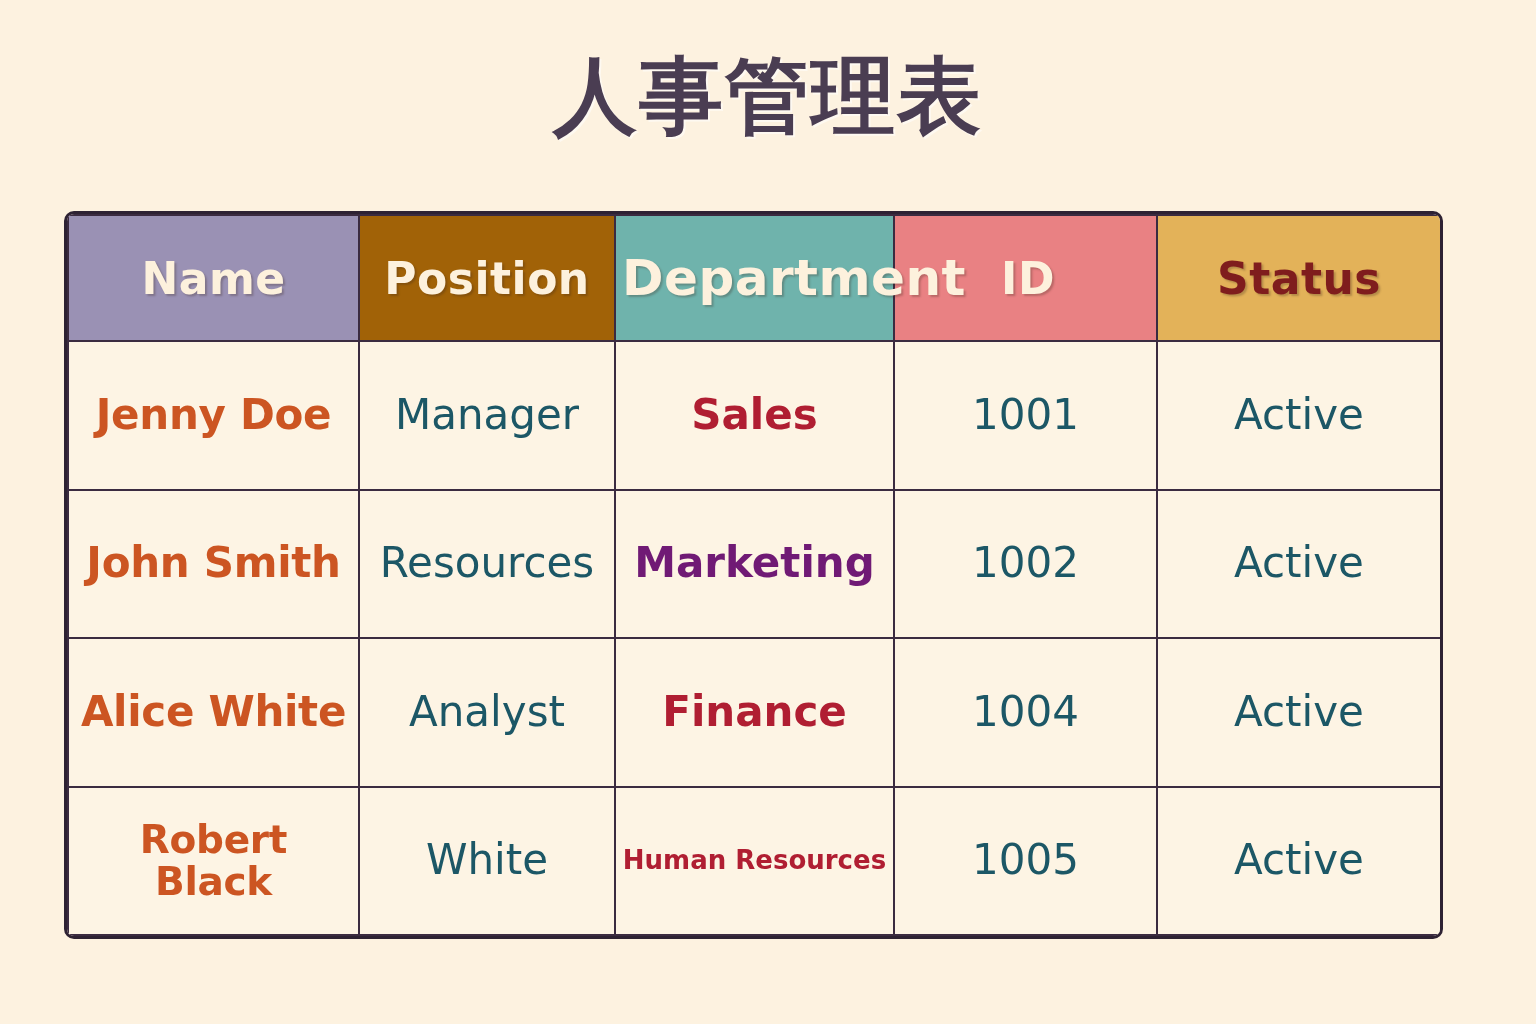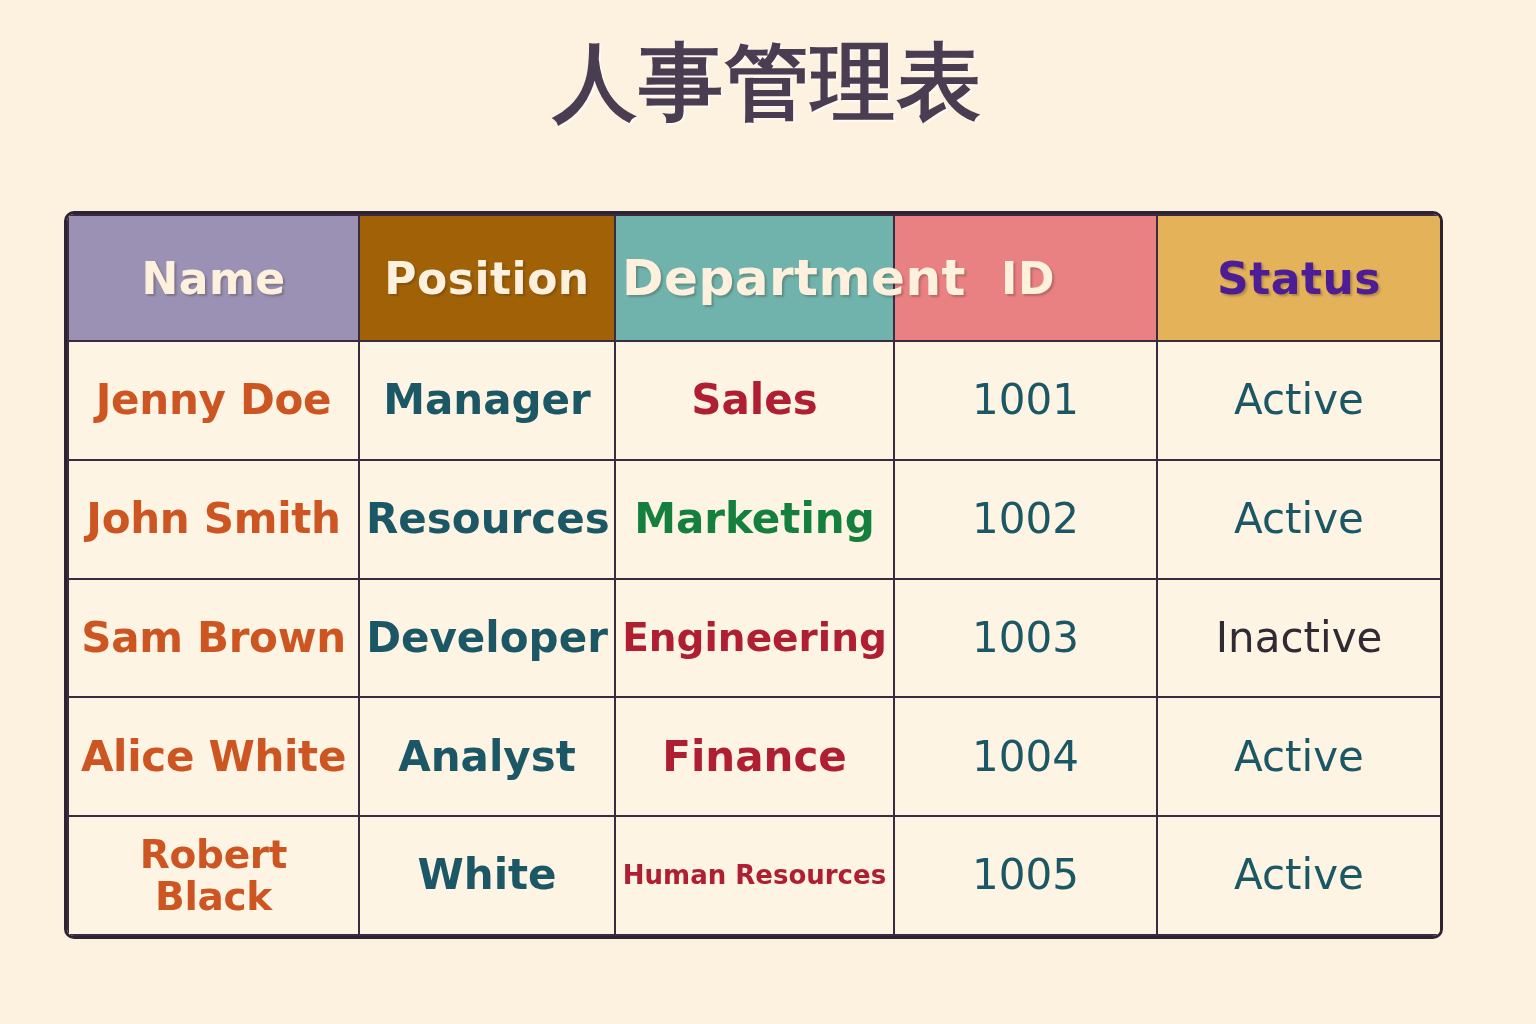--- a/index.html
+++ b/index.html
@@ -15,21 +15,21 @@
     overflow: hidden;
   }
   .page {
     position: relative;
     width: 1536px;
     height: 1024px;
     box-sizing: border-box;
   }
   .page-title {
     position: absolute;
-    top: 40px;
+    top: 54px;
     left: 0;
     width: 1536px;
     text-align: center;
     font-family: "DejaVu Sans", "Liberation Sans", sans-serif;
     font-size: 84px;
     font-weight: bold;
     letter-spacing: 2px;
     color: #4a3d52;
     text-shadow: 2px 2px 0 rgba(255,255,255,0.55);
     line-height: 1;
@@ -86,21 +86,21 @@
     font-size: 42px;
     line-height: 1.06;
   }
   td.d-name {
     color: #cc5522;
     font-weight: bold;
     letter-spacing: -0.3px;
   }
   td.d-position {
     color: #1c5766;
-    font-weight: bold;
+    font-weight: normal;
   }
   td.d-dept {
     color: #b01e32;
     font-weight: bold;
   }
   td.d-id {
     color: #1c5766;
     font-weight: normal;
   }
   td.d-status {
@@ -126,44 +126,37 @@
         <col class="c-dept">
         <col class="c-id">
         <col class="c-status">
       </colgroup>
       <thead>
         <tr class="head-row">
           <th class="h-name" style="background: rgb(154, 145, 180); color: rgb(253, 241, 221);">Name</th>
           <th class="h-position" style="background: #a16207; color: rgb(253, 241, 221);">Position</th>
           <th class="h-dept" style="background: rgb(111, 179, 172); color: rgb(253, 241, 221); font-size: 50px;">Department</th>
           <th class="h-id" style="background: rgb(233, 129, 131); color: rgb(253, 241, 221); padding-left: 11px;">ID</th>
-          <th class="h-status" style="background: rgb(227, 178, 89); color: #4c1d95;">Status</th>
+          <th class="h-status" style="background: rgb(227, 178, 89); color: #7f1d1d;">Status</th>
         </tr>
       </thead>
       <tbody>
         <tr class="data-row">
           <td class="d-name" style="color: rgb(204, 85, 34);">Jenny Doe</td>
           <td class="d-position" style="color: rgb(28, 87, 102);">Manager</td>
           <td class="d-dept" style="color: rgb(176, 30, 50);">Sales</td>
           <td class="d-id" style="color: rgb(28, 87, 102);">1001</td>
           <td class="d-status" style="color: rgb(28, 87, 102);">Active</td>
         </tr>
         <tr class="data-row">
           <td class="d-name" style="color: rgb(204, 85, 34);">John Smith</td>
           <td class="d-position" style="color: rgb(28, 87, 102);">Resources</td>
-          <td class="d-dept" style="color: #15803d; margin-top: 19px;">Marketing</td>
+          <td class="d-dept" style="color: #701a75; margin-top: 19px;">Marketing</td>
           <td class="d-id" style="color: rgb(28, 87, 102);">1002</td>
           <td class="d-status" style="color: rgb(28, 87, 102);">Active</td>
-        </tr>
-        <tr class="data-row">
-          <td class="d-name" style="color: rgb(204, 85, 34);">Sam Brown</td>
-          <td class="d-position" style="color: rgb(28, 87, 102);">Developer</td>
-          <td class="d-dept" style="color: rgb(176, 30, 50); font-size: 39px;">Engineering</td>
-          <td class="d-id" style="color: rgb(28, 87, 102);">1003</td>
-          <td class="d-status inactive" style="color: rgb(47, 42, 51);">Inactive</td>
         </tr>
         <tr class="data-row">
           <td class="d-name" style="color: rgb(204, 85, 34);">Alice White</td>
           <td class="d-position" style="color: rgb(28, 87, 102);">Analyst</td>
           <td class="d-dept" style="color: rgb(176, 30, 50);">Finance</td>
           <td class="d-id" style="color: rgb(28, 87, 102);">1004</td>
           <td class="d-status" style="color: rgb(28, 87, 102);">Active</td>
         </tr>
         <tr class="data-row">
           <td class="d-name" style="color: rgb(204, 85, 34); font-size: 39px;">Robert Black</td>

